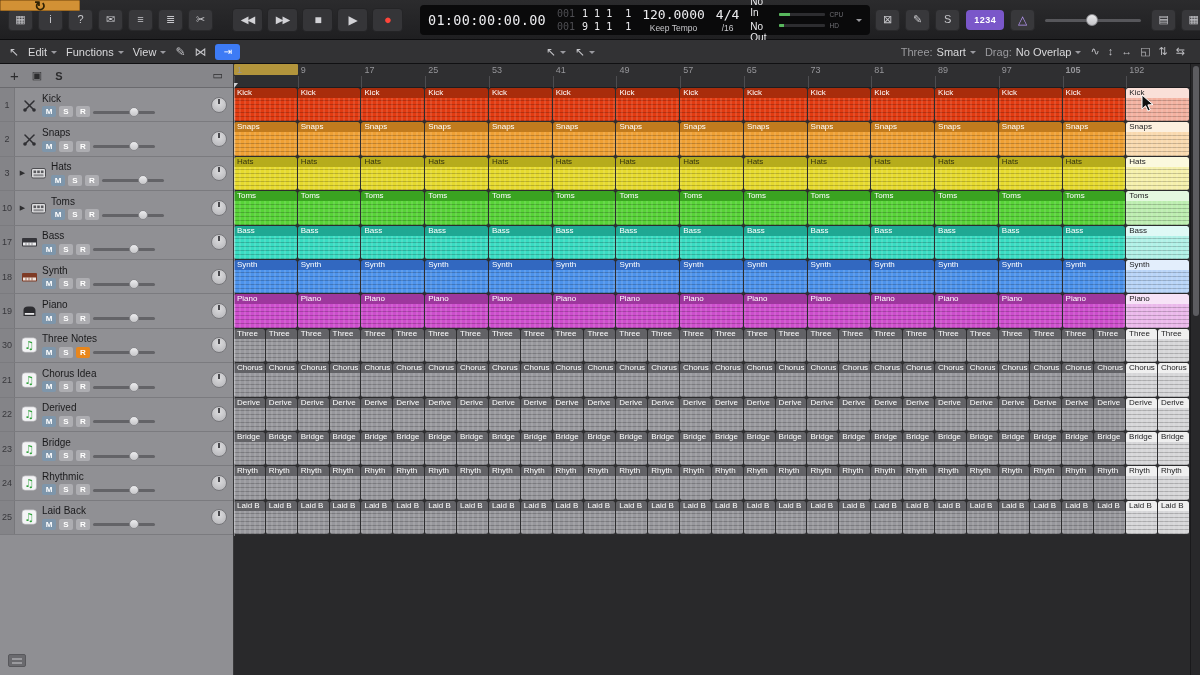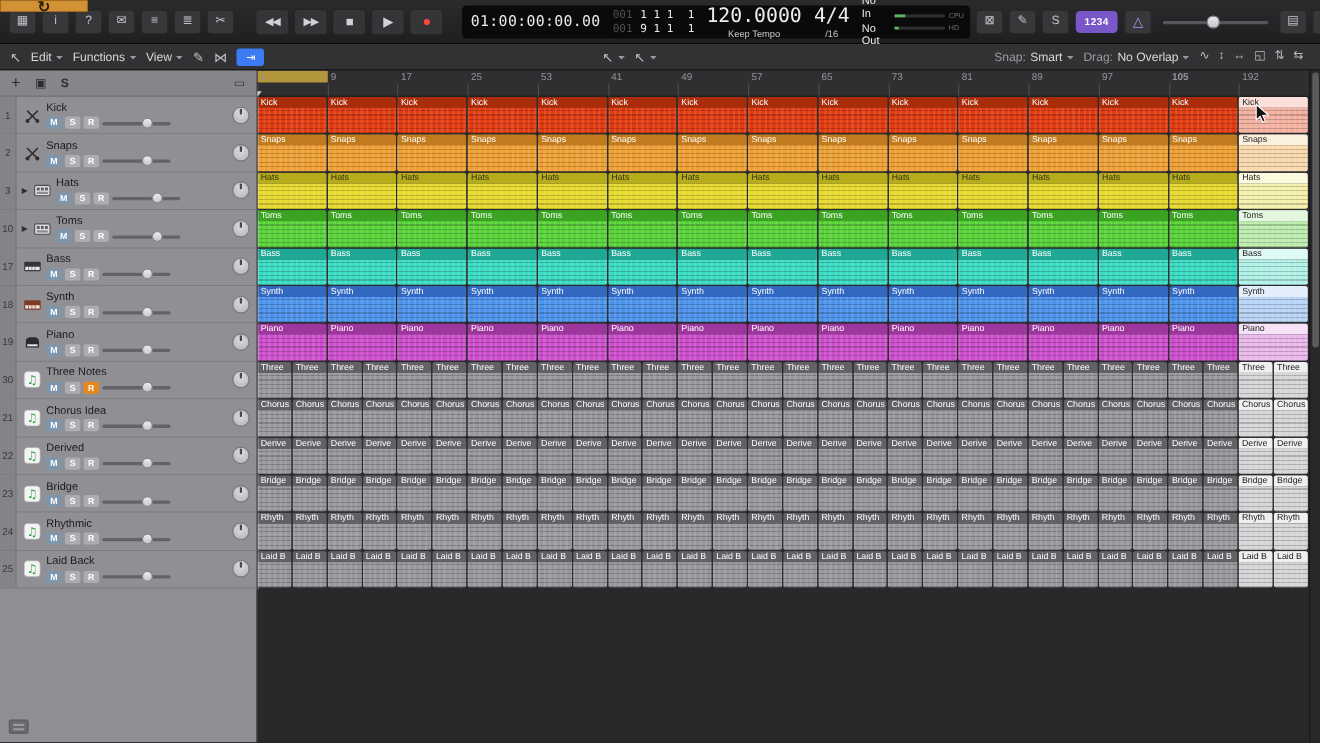--- a/index.html
+++ b/index.html
@@ -17,21 +17,21 @@
   .t-btn.rec{color:#ff453a;font-size:13px}
   .t-btn.cycle{background:#d29135;border-color:#a06a20;color:#2e2104;font-size:14px;font-weight:bold;letter-spacing:0}
 
   .lcd{margin-left:12px;width:462px;height:30px;background:#0a0a0b;border-radius:4px;display:flex;align-items:stretch;padding:2px 8px;gap:11px;font-family:"DejaVu Sans Mono",monospace;color:#ececef}
   .lcd-time{display:flex;align-items:center;font-size:13.5px;letter-spacing:.3px;white-space:nowrap}
   .lcd-pos{display:flex;flex-direction:column;justify-content:center;gap:2px;font-size:10px;white-space:nowrap}
   .lcd-pos .row{display:flex;gap:7px}
   .lcd .dim{color:#4e4e53}
   .lcd-pos .extra{margin-left:6px}
   .lcd-col{display:flex;flex-direction:column;justify-content:center;align-items:center;gap:1px;white-space:nowrap}
-  .lcd-col .big{font-size:18px}
+  .lcd-col .big{font-size:13px}
   .lcd-col .small{font-size:8.5px;color:#c9c9cd;font-family:"Liberation Sans",sans-serif}
   .lcd-io{display:flex;flex-direction:column;justify-content:center;gap:3px;font-size:10px;font-family:"Liberation Sans",sans-serif}
   .lcd-cpu{display:flex;flex-direction:column;justify-content:center;gap:4px;margin-left:2px}
   .mrow{display:flex;align-items:center;gap:4px}
   .mbar{width:46px;height:3px;background:#2d2d30;border-radius:1px;position:relative;overflow:hidden;display:block}
   .mfill{position:absolute;left:0;top:0;bottom:0;width:22%;background:#58b75d;display:block}
   .mfill.hd{width:10%}
   .mlab{font-size:6.5px;color:#6f6f74;font-family:"Liberation Sans",sans-serif}
   .chev{display:inline-block;width:0;height:0;border:3.5px solid transparent;border-top-color:#9a9a9f;margin-top:4px}
   .lcd-chev{display:flex;align-items:center;margin-left:2px}
@@ -210,21 +210,21 @@
     <span class="mb-item">
         <span class="mb-icon">↖</span>
         <span class="chev"></span>
       </span>
     <span class="mb-item">
         <span class="mb-icon">↖</span>
         <span class="chev"></span>
       </span>
     <span class="sp"></span>
     <span class="mb-item">
-        <span class="mb-label">Snap:</span>
+        <span class="mb-label">Three:</span>
         <span>Smart</span>
         <span class="chev"></span>
       </span>
     <span class="mb-item">
         <span class="mb-label">Drag:</span>
         <span>No Overlap</span>
         <span class="chev"></span>
       </span>
     <span class="zoomgrp">
         <span class="mb-icon">∿</span>

